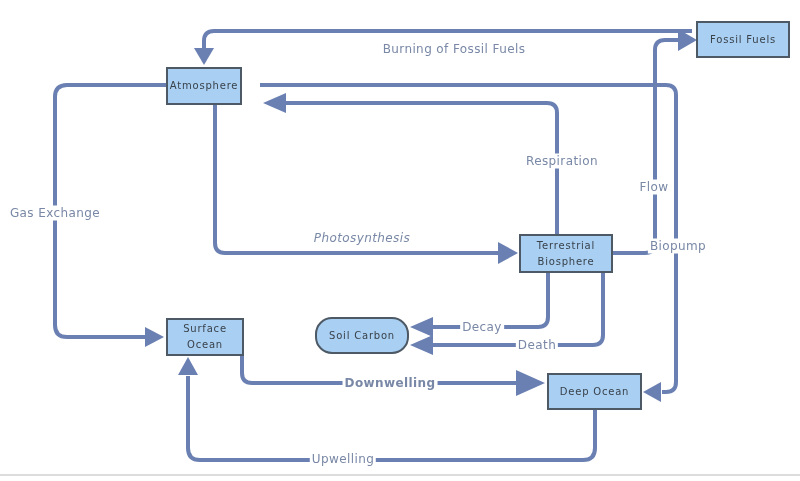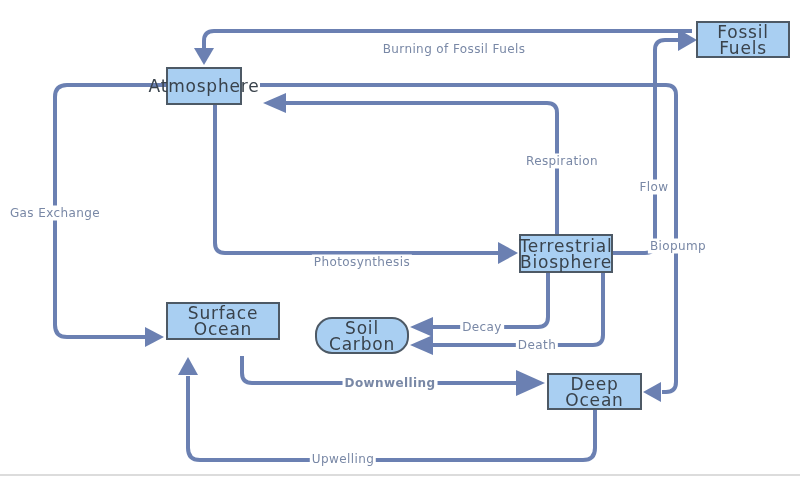--- a/index.html
+++ b/index.html
@@ -36,21 +36,21 @@
     stroke:none;
   }
   .node{
     position:absolute;
     box-sizing:border-box;
     background:var(--node-fill);
     border:2px solid var(--node-border);
     color:var(--node-text);
     display:flex;align-items:center;justify-content:center;
     text-align:center;
-    font-size:17px;
+    font-size:10px;
     letter-spacing:0.8px;
     line-height:16px;
     padding:0 2px;
   }
   .edge-label{
     position:absolute;
     transform:translate(-50%,-50%);
     background:var(--canvas-bg);
     color:var(--label-text);
     font-size:12px;
@@ -61,29 +61,29 @@
   }
   .bottom-rule{
     position:absolute;
     left:0;top:474px;width:800px;height:2px;
     background:var(--bottom-rule);
   }
   
   #node-atmosphere            {left:166px;top:67px; width:76px;height:38px;}
   #node-fossil-fuels          {left:696px;top:21px; width:94px;height:37px;}
   #node-terrestrial-biosphere {left:519px;top:234px;width:94px;height:39px;}
-  #node-surface-ocean         {left:166px;top:302px;width:114px;height:38px;}
+  #node-surface-ocean         {left:166px;top:318px;width:78px;height:38px;}
   #node-soil-carbon           {left:315px;top:317px;width:94px;height:37px;border-radius:17px;}
   #node-deep-ocean            {left:547px;top:373px;width:95px;height:37px;}
   
   #label-burning       {left:454px;top:49px;}
   #label-gas-exchange  {left:55px; top:213px;}
   #label-respiration   {left:562px;top:161px;}
   #label-flow          {left:654px;top:147px;margin-top:40px;}
-  #label-photosynthesis{left:362px;top:262px;}
+  #label-photosynthesis{left:362px;top:238px;font-style:italic;}
   #label-biopump       {left:678px;top:246px;}
   #label-decay         {left:482px;top:327px;}
   #label-death         {left:537px;top:345px;}
   #label-downwelling   {left:390px;top:383px;font-weight:bold;}
   #label-upwelling     {left:343px;top:459px;}
 </style>
 </head>
 <body>
 
 <div class="canvas">

